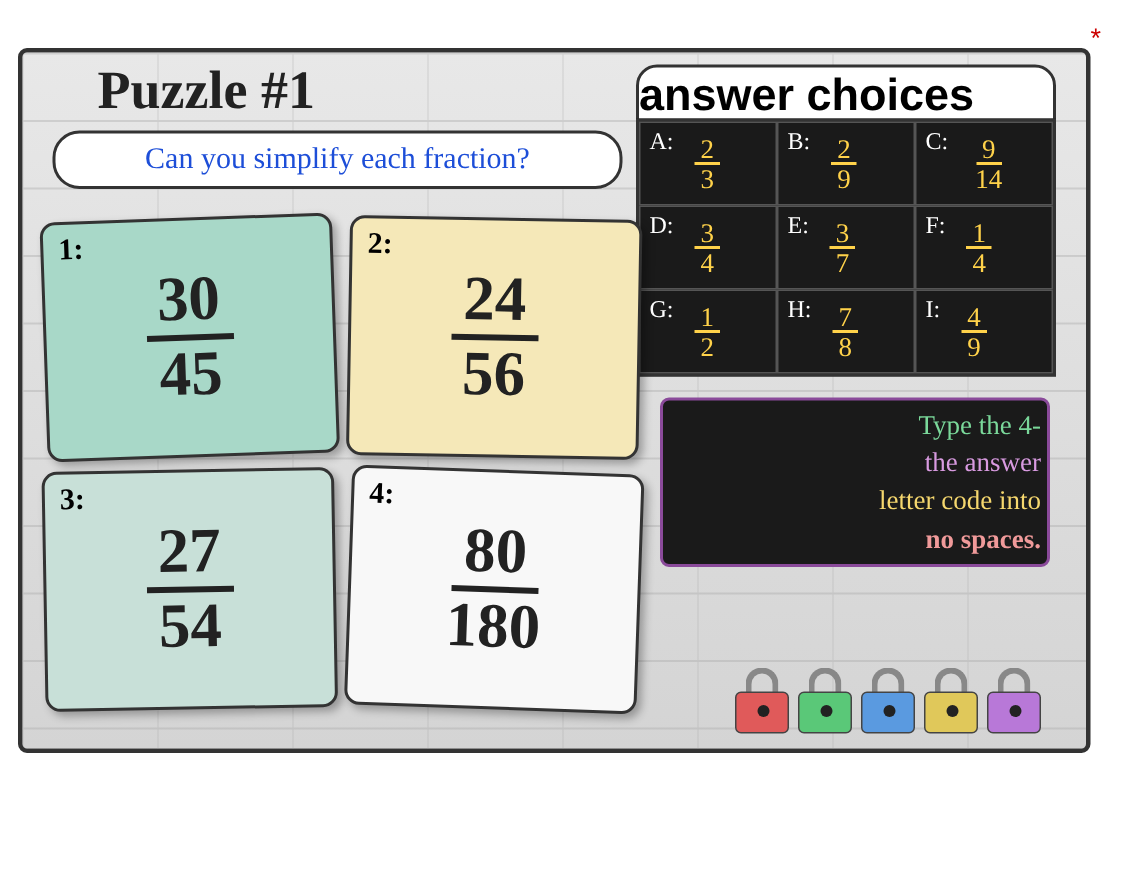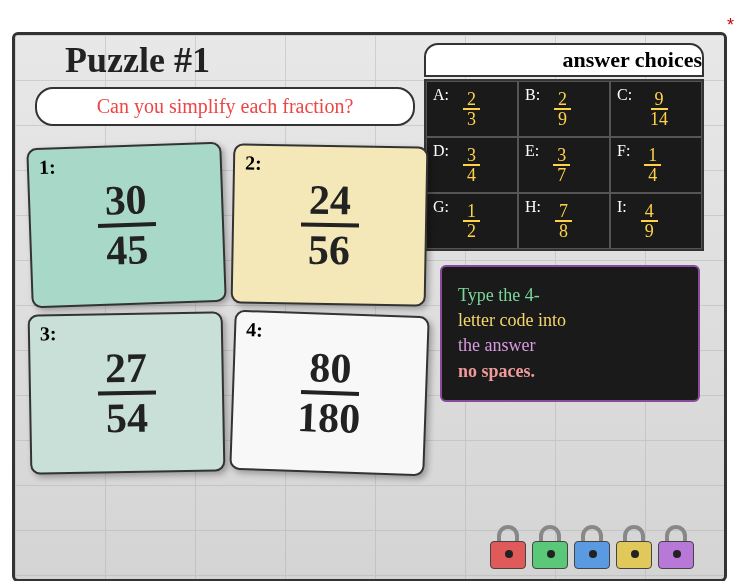--- a/index.html
+++ b/index.html
@@ -16,21 +16,21 @@
       color: #333;
       line-height: 1.5;
     }
     .asterisk {
       float: right;
       color: #c00;
       font-size: 18px;
     }
     .puzzle-board {
       margin: 8px 12px;
-      height: 550px;
+      height: 470px;
       background: linear-gradient(180deg, #e8e8e8 0%, #d4d4d4 100%);
       border: 3px solid #333;
       border-radius: 6px;
       position: relative;
       overflow: hidden;
     }
     .brick-bg {
       position: absolute;
       inset: 0;
       background-image:
@@ -53,33 +53,33 @@
       top: 52px;
       left: 20px;
       width: 380px;
       background: #fff;
       border: 2px solid #333;
       border-radius: 18px;
       padding: 6px 14px;
       font-family: 'Comic Sans MS', cursive;
       font-size: 20px;
       text-align: center;
-      color: #ef4444;
+      color: #1d4ed8;
     }
     .answer-header {
       position: absolute;
       top: 8px;
       right: 20px;
       width: 280px;
       background: #fff;
       border: 2px solid #333;
       border-radius: 14px 14px 0 0;
-      text-align: right;
-      font-family: Liberation Serif, serif;
-      font-size: 22px;
+      text-align: left;
+      font-family: Liberation Sans, sans-serif;
+      font-size: 30px;
       font-weight: bold;
       padding: 2px 0;
     }
     .answer-grid {
       position: absolute;
       top: 44px;
       right: 20px;
       width: 280px;
       background: #1a1a1a;
       border: 2px solid #333;
@@ -159,22 +159,22 @@
     .big-frac .num { border-bottom: 4px solid #222; padding: 0 8px 2px; }
     .big-frac .den { padding: 2px 8px 0; }
     .hint-box {
       position: absolute;
       top: 230px;
       right: 24px;
       width: 260px;
       background: #1a1a1a;
       border: 2px solid #8a4a9a;
       border-radius: 6px;
-      padding: 16px;
-      text-align: left;
+      padding: 4px;
+      text-align: right;
       margin-left: 48px;
     }
     .hint-line {
       font-family: 'Comic Sans MS', cursive;
       font-size: 18px;
       line-height: 1.4;
     }
     .hint-box .l1 { color: #7ad89a; }
     .hint-box .l2 { color: #f5d76e; }
     .hint-box .l3 { color: #d89ae0; }
@@ -329,22 +329,22 @@
       <span class="card-num">4:</span>
       <span class="big-frac">
         <span class="num">80</span>
         <span class="den">180</span>
       </span>
     </div>
   </div>
 
   <div class="hint-box">
     <div class="hint-line l1">Type the 4-</div>
+    <div class="hint-line l3">the answer</div>
     <div class="hint-line l2">letter code into</div>
-    <div class="hint-line l3">the answer</div>
     <div class="hint-line l5">no spaces.</div>
   </div>
 
   <div class="locks">
     <div class="lock">
         <div class="lock-shackle"></div>
         <div class="lock-body">
           <div class="lock-hole"></div>
         </div>
       </div>

